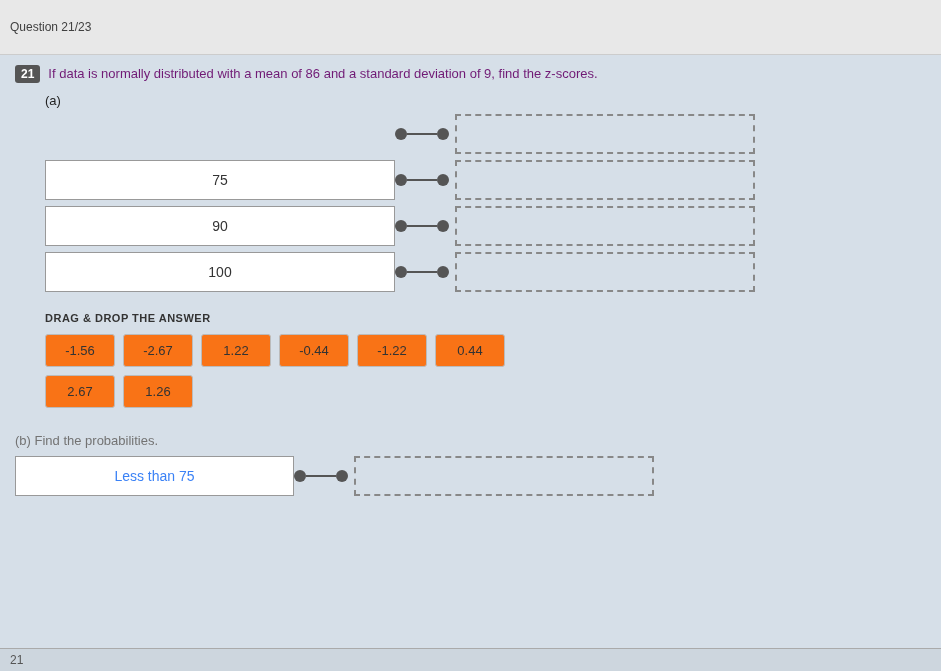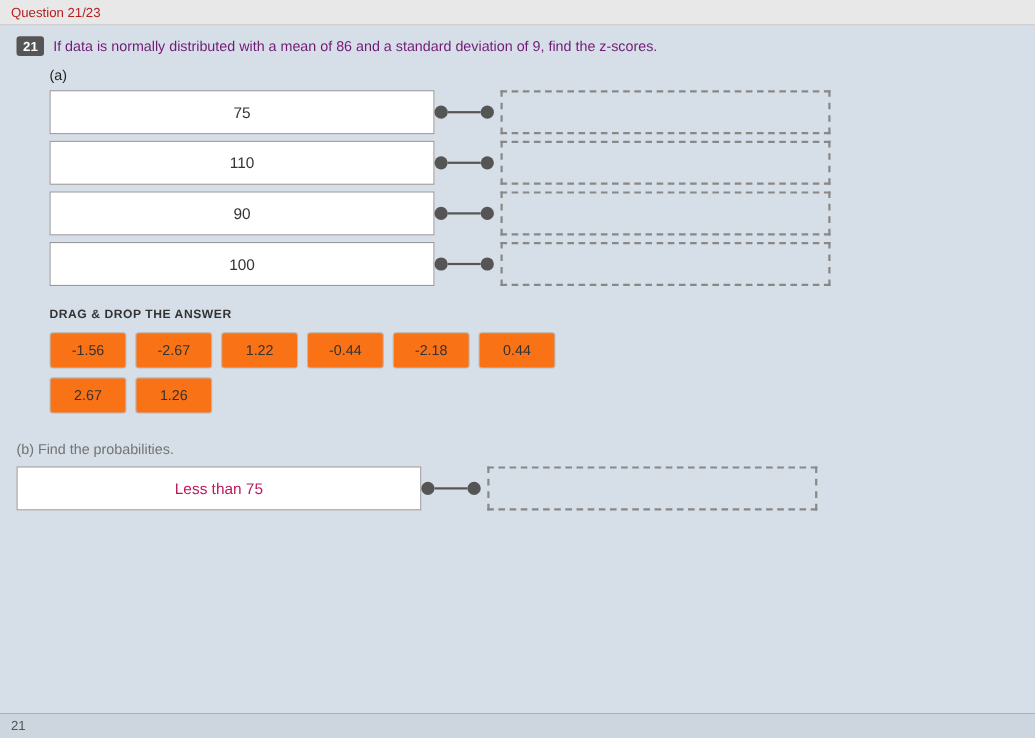--- a/index.html
+++ b/index.html
@@ -7,23 +7,23 @@
       background: #b0c4d8;
       font-family: Arial, sans-serif;
       font-size: 13px;
       width: 941px;
       min-height: 671px;
       overflow: hidden;
     }
 
     .top-bar {
       background: #e8e8e8;
-      padding: 4px 10px;
+      padding: 20px 10px;
       font-size: 12px;
-      color: #b91c1c;
+      color: #404040;
       border-bottom: 1px solid #ccc;
     }
 
     .main-content {
       background: #d6dfe8;
       padding: 10px 15px 15px 15px;
       min-height: 640px;
     }
 
     .question-header {
@@ -182,27 +182,27 @@
 
     .part-b-row {
       display: flex;
       align-items: center;
       gap: 0;
     }
 
     .part-b-input {
       background: #fff;
       border: 1px solid #999;
-      width: 368px;
+      width: 279px;
       height: 40px;
       display: flex;
       align-items: center;
       justify-content: center;
       font-size: 14px;
-      color: #be185d;
+      color: #3b82f6;
     }
 
     .part-b-answer-box {
       border: 2px dashed #888;
       width: 300px;
       height: 40px;
       background: transparent;
       margin-left: 0;
     }
 
@@ -234,23 +234,20 @@
 
   <div class="section-a-label">(a)</div>
 
   <div class="matching-area">
 
     <div class="input-boxes-col">
       <div class="input-box">
           <span>75</span>
         </div>
       <div class="input-box">
-          <span>110</span>
-        </div>
-      <div class="input-box">
           <span>90</span>
         </div>
       <div class="input-box">
           <span>100</span>
         </div>
     </div>
 
     <div class="connector-col">
       <div class="connector-row">
         <div class="dot-left"></div>
@@ -282,21 +279,21 @@
     </div>
   </div>
 
   <div class="drag-drop-section">
     <div class="drag-drop-label">DRAG &amp; DROP THE ANSWER</div>
     <div class="drag-items-row">
       <div class="drag-item">-1.56</div>
       <div class="drag-item">-2.67</div>
       <div class="drag-item">1.22</div>
       <div class="drag-item">-0.44</div>
-      <div class="drag-item">-2.18</div>
+      <div class="drag-item">-1.22</div>
       <div class="drag-item">0.44</div>
     </div>
     <div class="drag-items-row">
       <div class="drag-item">2.67</div>
       <div class="drag-item">1.26</div>
     </div>
   </div>
 
   <div class="part-b-section">
     <div class="part-b-label">(b)  Find the probabilities.</div>

